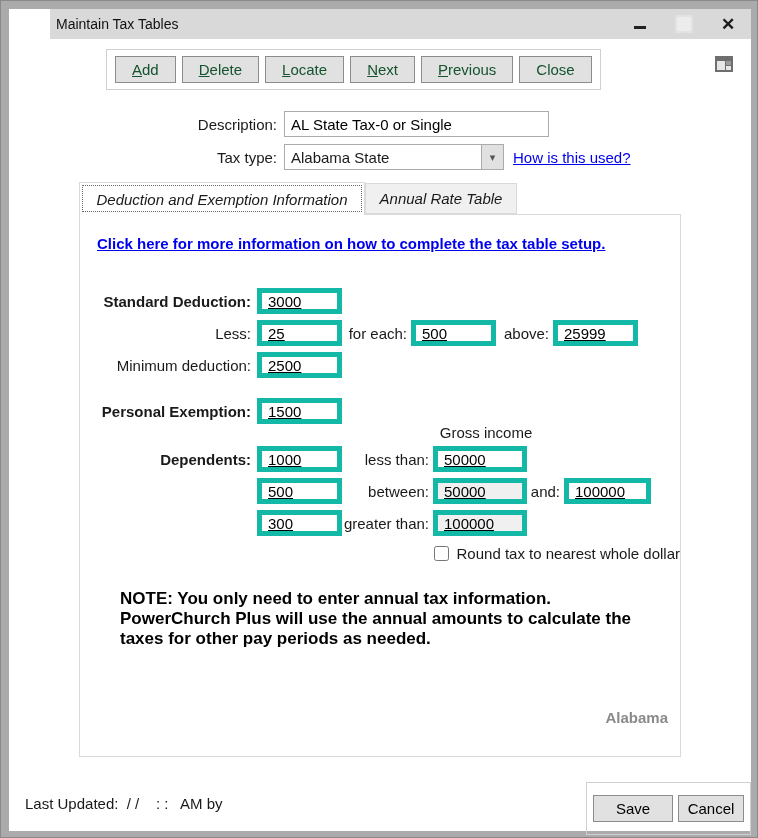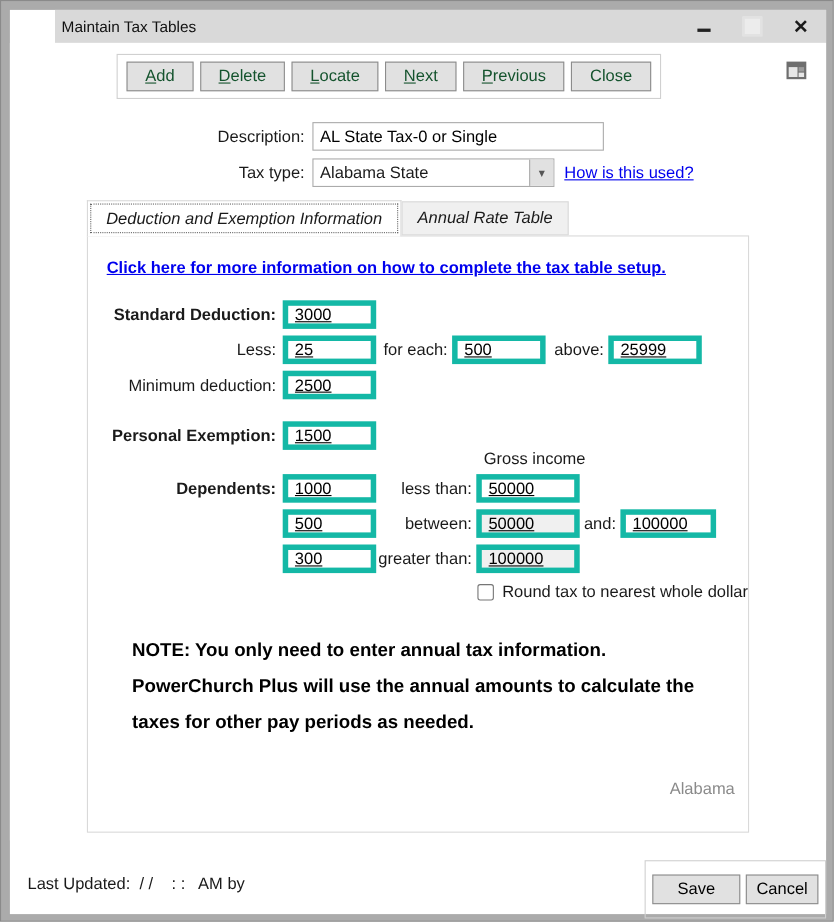--- a/index.html
+++ b/index.html
@@ -52,35 +52,35 @@
            position:relative; z-index:1; overflow:hidden; }
   a.big { display:inline-block; margin:20px 0 0 17px; color:#0000ee; font-weight:bold; text-decoration:underline; font-size:15px; }
 
   .prow { display:flex; align-items:center; height:26px; }
   .plabel { width:177px; text-align:right; padding-right:6px; }
   .plabel.b { font-weight:bold; }
   input.num { height:26px; border:5px solid #14b8a6; font:15px "Liberation Sans",sans-serif; padding:0 6px; text-align:left;text-decoration:underline; }
   input.num.ro { background:#f0f0f0; }
   .w85 { width:85px; }
   .lbl2 { text-align:right; padding-right:4px; }
-  .row-sd  { margin-top:21px; }
+  .row-sd  { margin-top:36px; }
   .row-less{ margin-top:6px; }
   .row-min { margin-top:6px; }
   .row-pe  { margin-top:20px; }
   .gross   { margin-left:300px; width:212px; height:22px; text-align:center; }
   .row-dep { margin-top:0; }
   .row-dep2{ margin-top:6px; }
   .dep-cond-lbl { width:91px; text-align:right; padding-right:4px; }
   .dep-cond { width:94px; }
   .and-lbl { width:37px; text-align:right; padding-right:4px; }
   .and-input { width:87px; }
   .chk-row { margin-top:8px; margin-left:169px; display:flex; align-items:center; height:18px;justify-content:flex-end; }
   .chk-row input { width:15px; height:15px; margin-right:8px; }
-  .note { margin:27px 0 0 40px; width:528px; font-size:17px; font-weight:bold; line-height:33px; color:#000; }
-  .watermark { position:absolute; right:12px; bottom:30px; font-weight:normal; color:#8a8a8a; font-size:15px; }
+  .note { margin:27px 0 0 40px; width:528px; font-size:17px; font-weight:bold; line-height:20px; color:#000; }
+  .watermark { position:absolute; right:12px; bottom:30px; font-weight:bold; color:#8a8a8a; font-size:15px; }
 
   
   .footer { position:relative; height:67px; flex:0 0 auto; }
   .last-updated { position:absolute; left:16px; top:31px; white-space:pre; }
   .savebox { position:absolute; right:0; top:18px; border:1px solid #d0d0d0; padding:12px 6px; display:flex; gap:5px; }
   .fbtn { font-family:"Liberation Sans",sans-serif; font-size:15px; background:#e1e1e1; border:1px solid #8c8c8c; height:27px; cursor:default; }
   .fbtn.save { width:80px; } .fbtn.cancel { width:66px; }
 </style>
 </head>
 <body>

